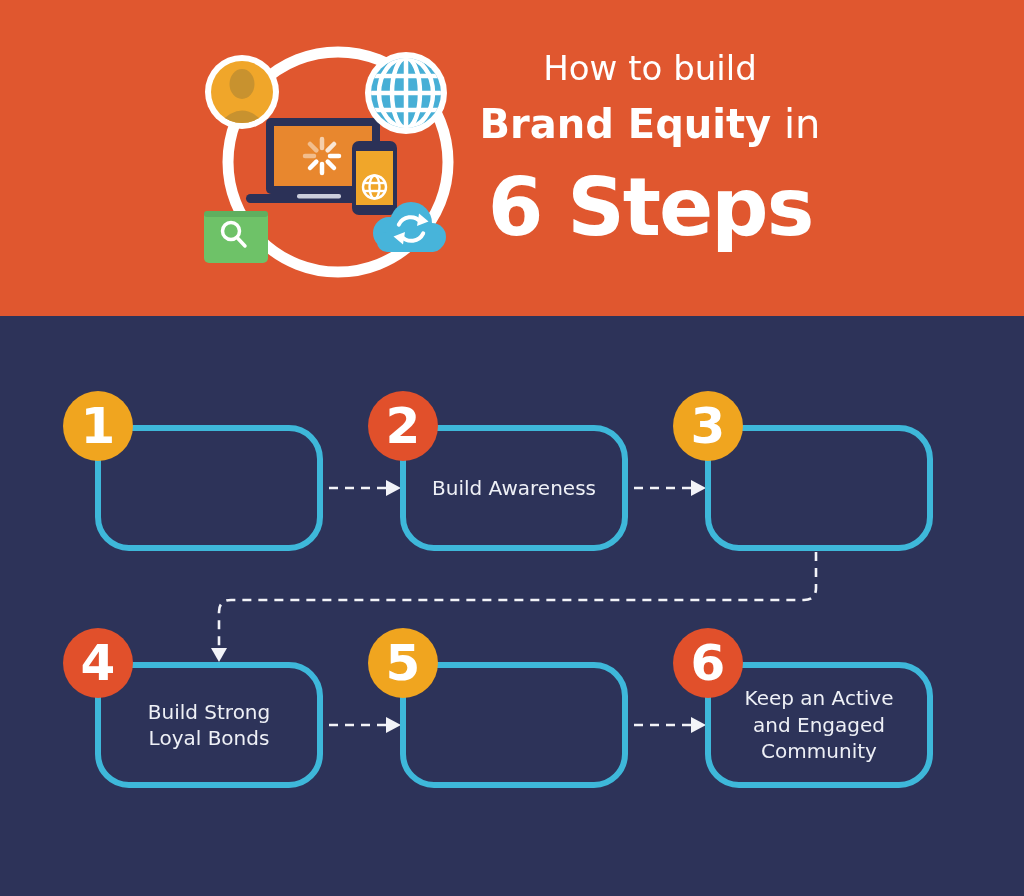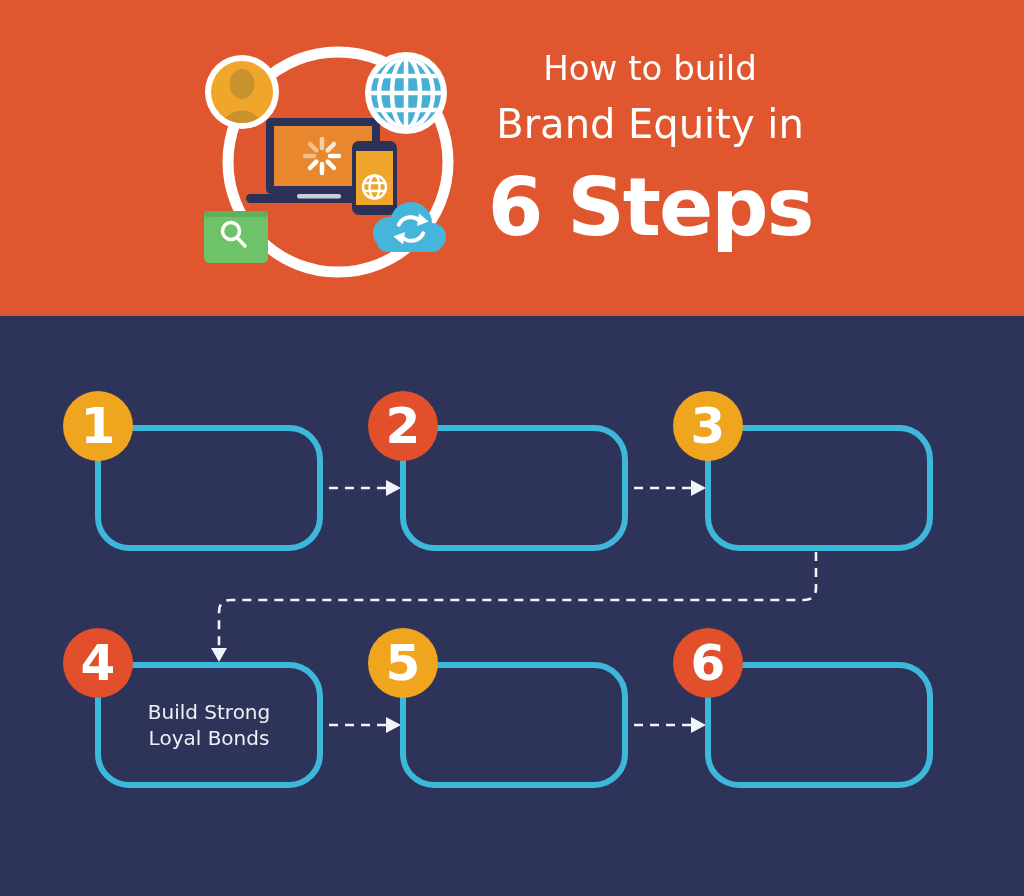--- a/index.html
+++ b/index.html
@@ -12,21 +12,21 @@
   *{margin:0;padding:0;box-sizing:border-box;}
   body{font-family:"DejaVu Sans","Liberation Sans",sans-serif;background:#555;}
   .canvas{position:relative;width:1024px;height:896px;overflow:hidden;margin:0 auto;}
 
   
   .header{position:absolute;left:0;top:0;width:1024px;height:316px;background:var(--header-bg);}
   .illustration{position:absolute;left:150px;top:12px;}
   .title-block{position:absolute;left:430px;top:46px;width:440px;text-align:center;color:var(--text-white);}
   .title-line1{font-size:34px;font-weight:400;line-height:1.3;}
   .title-line2{font-size:40px;font-weight:400;line-height:1.3;margin-top:8px;}
-  .title-line2 .bold{font-weight:400;}
+  .title-line2 .bold{font-weight:700;}
   .title-line3{font-size:80px;font-weight:700;letter-spacing:-2px;line-height:1.1;margin-top:14px;}
 
   
   .flow{position:absolute;left:0;top:316px;width:1024px;height:580px;background:var(--body-bg);}
   .connector-svg{position:absolute;left:0;top:0;z-index:1;}
   .step{position:absolute;width:228px;height:126px;border:6px solid var(--box-border);
         border-radius:34px;display:flex;align-items:center;justify-content:center;z-index:2;}
   .step .label{color:#EEF0F6;font-size:20px;line-height:1.32;text-align:center;white-space:pre-line;}
   .badge{position:absolute;left:-38px;top:-40px;width:70px;height:70px;border-radius:50%;
          display:flex;align-items:center;justify-content:center;z-index:3;}
@@ -158,20 +158,21 @@
     <div class="step" style="left:95px;top:109px">
       <div class="badge" style="background-color: rgb(240, 165, 31);">
         <span class="num">1</span>
       </div>
     </div>
 
     <div class="step" style="left:400px;top:109px">
       <div class="badge" style="background-color: rgb(225, 80, 43);">
         <span class="num">2</span>
       </div>
+      <div class="label">Build Awareness</div>
     </div>
 
     <div class="step" style="left:705px;top:109px">
       <div class="badge" style="background-color: rgb(240, 165, 31);">
         <span class="num">3</span>
       </div>
     </div>
 
     <div class="step" style="left:95px;top:346px">
       <div class="badge" style="background-color: rgb(225, 80, 43);">
@@ -184,16 +185,19 @@
     <div class="step" style="left:400px;top:346px">
       <div class="badge" style="background-color: rgb(240, 165, 31);">
         <span class="num">5</span>
       </div>
     </div>
 
     <div class="step" style="left:705px;top:346px">
       <div class="badge" style="background-color: rgb(225, 80, 43);">
         <span class="num">6</span>
       </div>
+      <div class="label">Keep an Active
+and Engaged
+Community</div>
     </div>
 
   </div>
 </div>
 
 </body></html>

